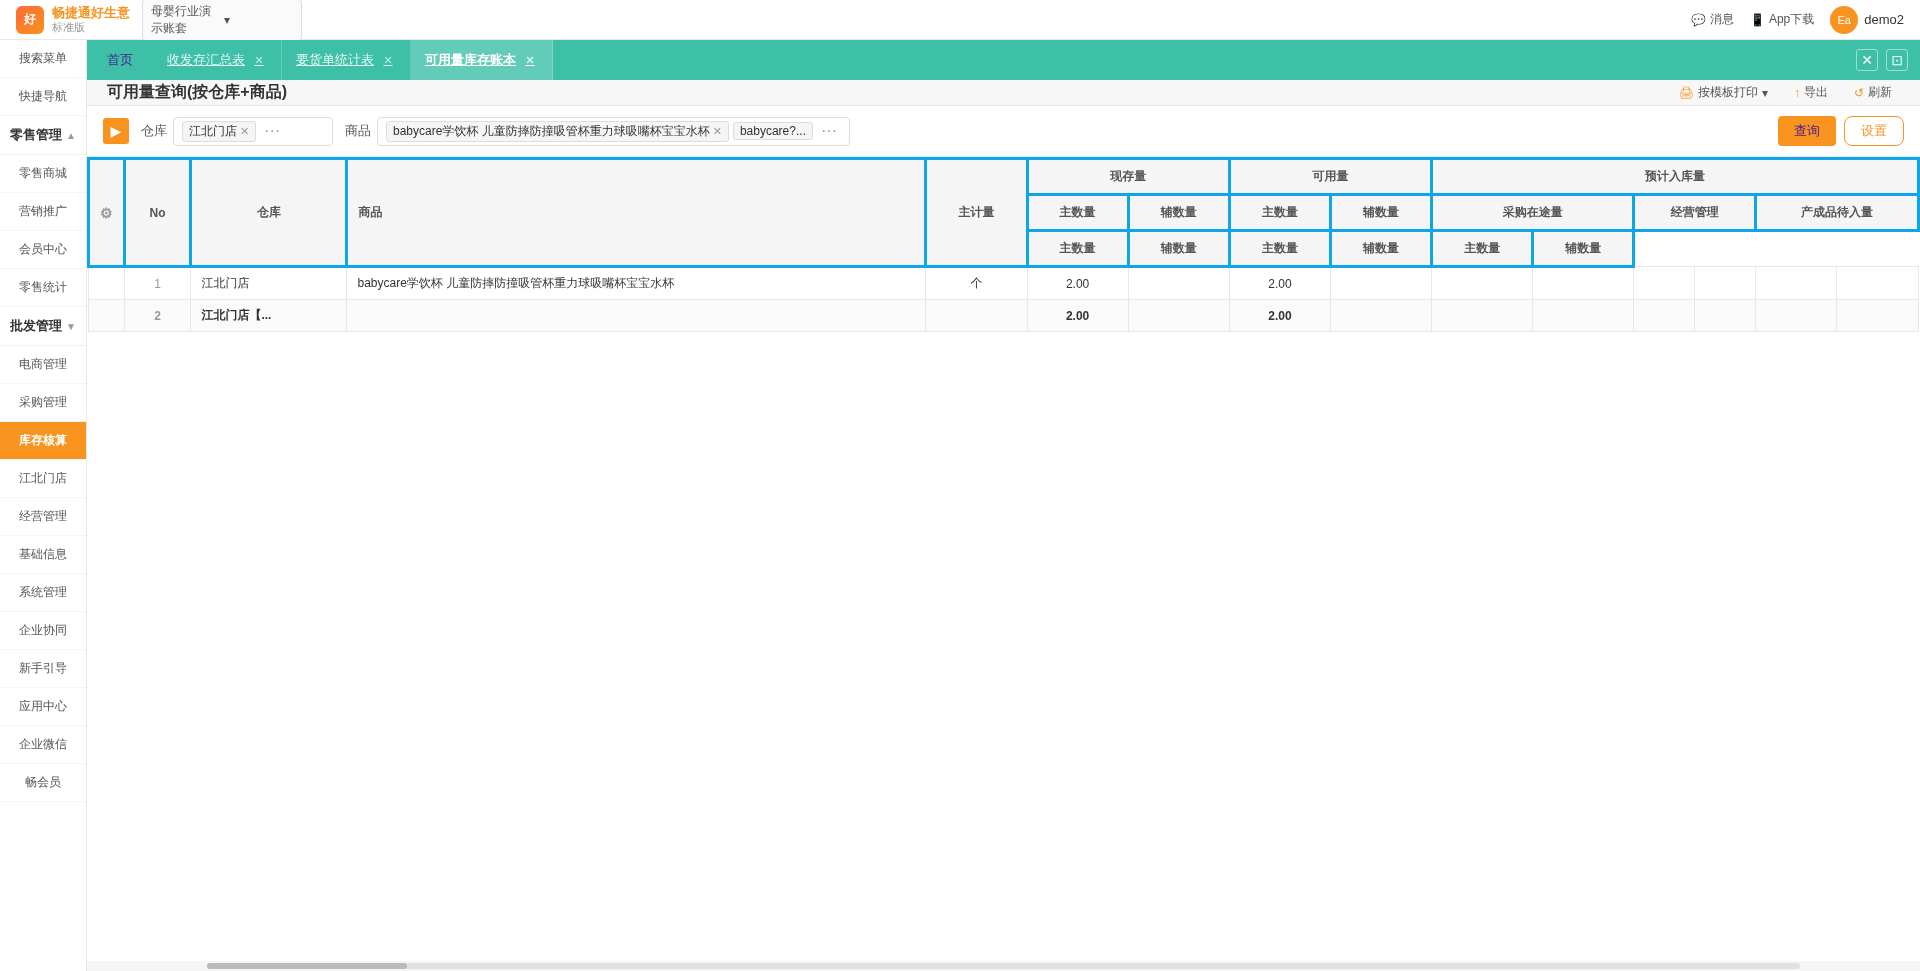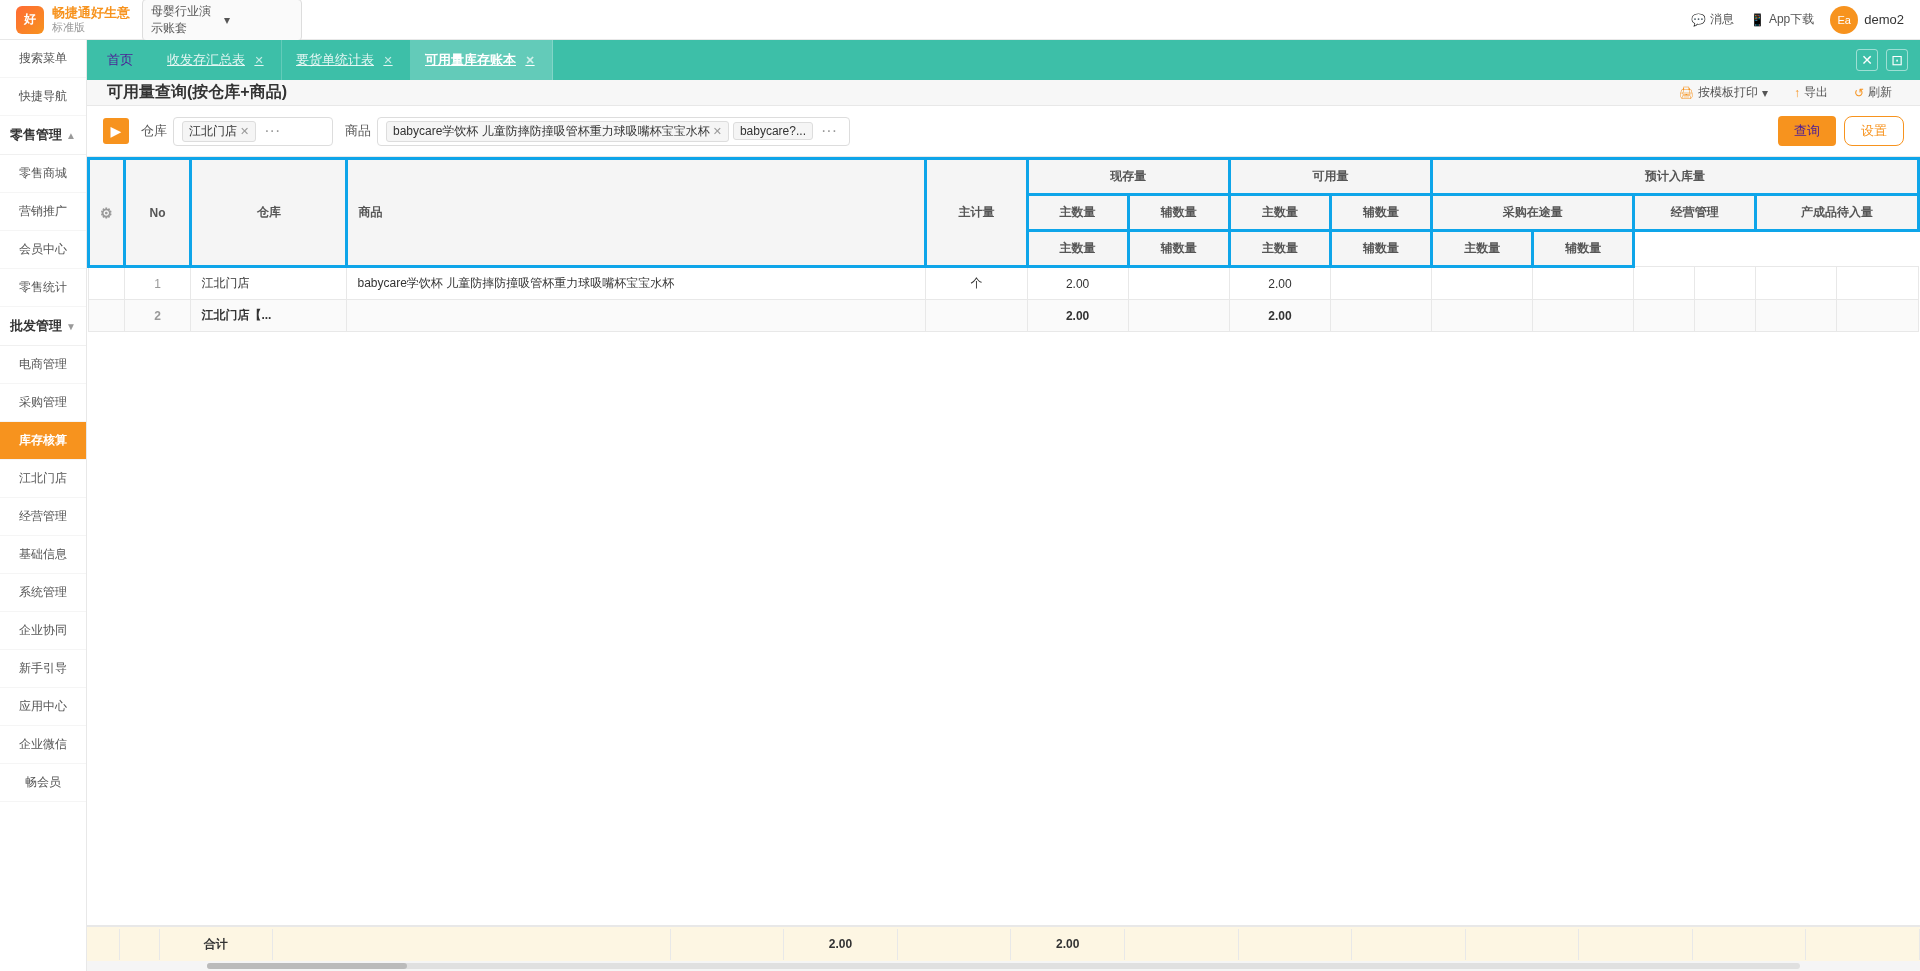--- a/index.html
+++ b/index.html
@@ -336,45 +336,20 @@
             <td></td>
             <td></td>
             <td></td>
             <td></td>
             <td></td>
           </tr>
         </tbody>
       </table>
     </div>
 
-    <div class="table-footer">
-      <div class="footer-inner">
-        <table class="footer-table">
-          <tbody>
-              <tr>
-            <td style="width:32px;"></td>
-            <td style="width:40px;"></td>
-            <td class="footer-label" style="min-width:80px;">合计</td>
-            <td style="min-width:280px;"></td>
-            <td style="min-width:80px;"></td>
-            <td style="min-width:80px;font-weight:bold;">2.00</td>
-            <td style="min-width:80px;"></td>
-            <td style="min-width:80px;font-weight:bold;">2.00</td>
-            <td style="min-width:80px;"></td>
-            <td style="min-width:80px;"></td>
-            <td style="min-width:80px;"></td>
-            <td style="min-width:80px;"></td>
-            <td style="min-width:80px;"></td>
-            <td style="min-width:80px;"></td>
-            <td style="min-width:80px;"></td>
-          </tr>
-        </tbody>
-          </table>
-      </div>
-    </div>
 
     <div class="scrollbar-area">
       <div class="scrollbar-track">
         <div class="scrollbar-thumb"></div>
       </div>
     </div>
 
   </div>
 </div>
 

